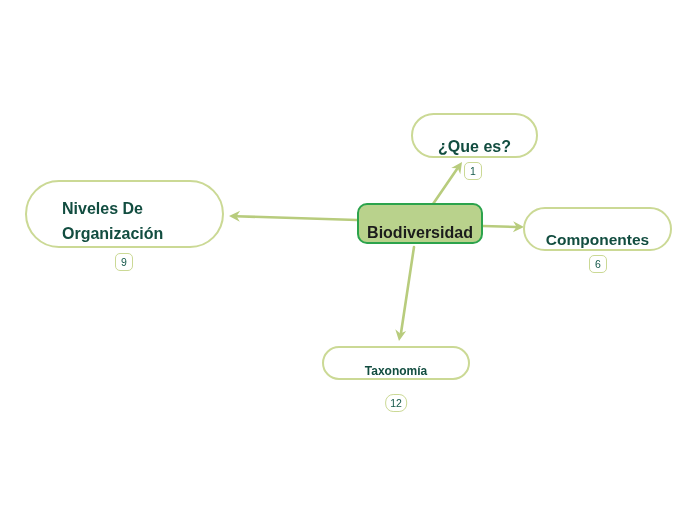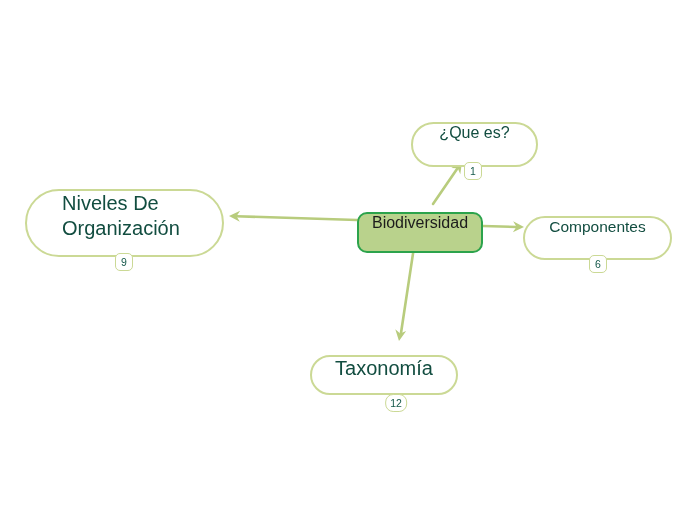--- a/index.html
+++ b/index.html
@@ -29,60 +29,59 @@
   }
   .link-arrow {
     fill: var(--link, #b8cc7d);
   }
   .node {
     position: absolute;
     box-sizing: border-box;
     background: var(--node-fill, #ffffff);
     border: 2px solid var(--node-border, #cbd995);
     color: var(--node-text, #124d40);
-    font-weight: normal;
+    font-weight: bold;
     display: flex;
-    align-items: flex-start;
+    align-items: flex-end;
     justify-content: center;
     text-align: center;
     cursor: pointer;
-    margin-top: 9px;
   }
   .node-que-es {
     left: 411px; top: 113px; width: 127px; height: 45px;
     border-radius: 23px;
     font-size: 16px;
   }
   .node-niveles {
     left: 25px; top: 180px; width: 199px; height: 68px;
     border-radius: 34px;
-    font-size: 20px;
+    font-size: 16px;
     line-height: 25px;
     justify-content: flex-start;
     text-align: left;
     padding-left: 35px;
     padding-right: 14px;
   }
   .node-central {
     left: 357px; top: 203px; width: 126px; height: 41px;
     background: var(--central-fill, #b9d28c);
     border: 2.5px solid var(--central-border, #2ca34c);
     border-radius: 10px;
     color: var(--central-text, #1c1c1c);
     font-size: 16px;
   }
   .node-componentes {
     left: 523px; top: 207px; width: 149px; height: 44px;
     border-radius: 22px;
     font-size: 15.5px;
   }
   .node-taxonomia {
-    left: 310px; top: 346px; width: 148px; height: 40px;
+    left: 322px; top: 346px; width: 148px; height: 34px;
     border-radius: 22px;
-    font-size: 20px;
+    font-size: 12px;
   }
   .badge {
     position: absolute;
     box-sizing: border-box;
     min-width: 18px;
     height: 18px;
     padding: 0 4px;
     background: #ffffff;
     border: 1.5px solid var(--node-border, #cbd995);
     border-radius: 5px;

